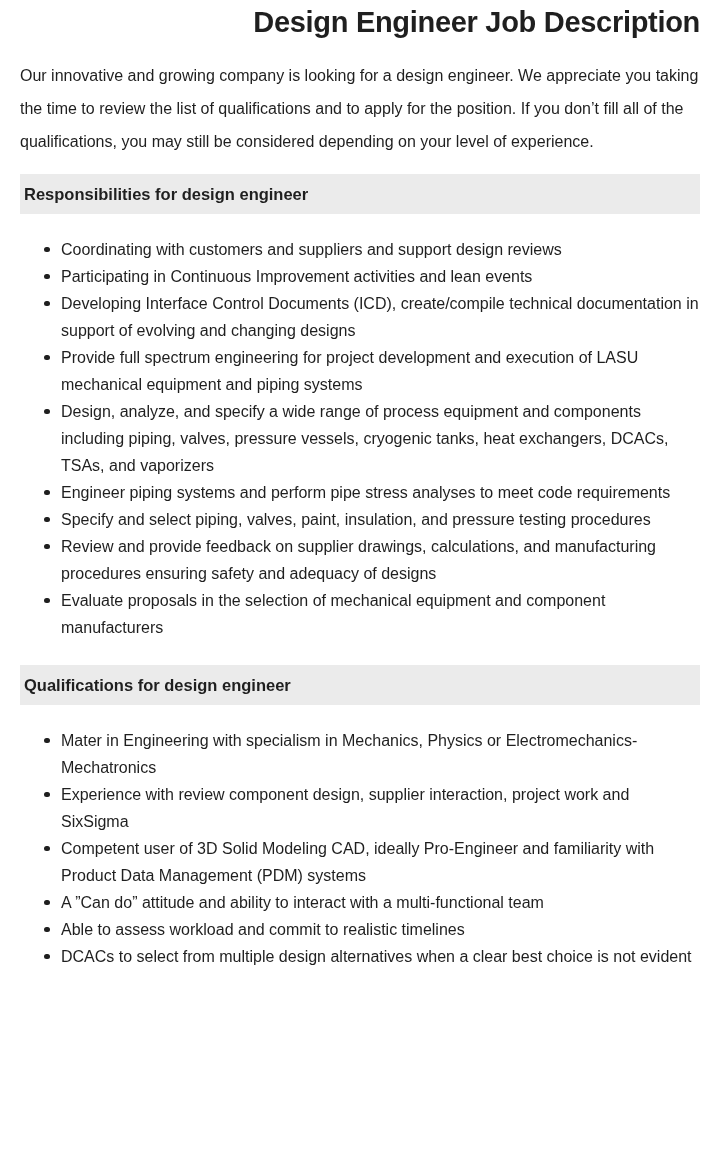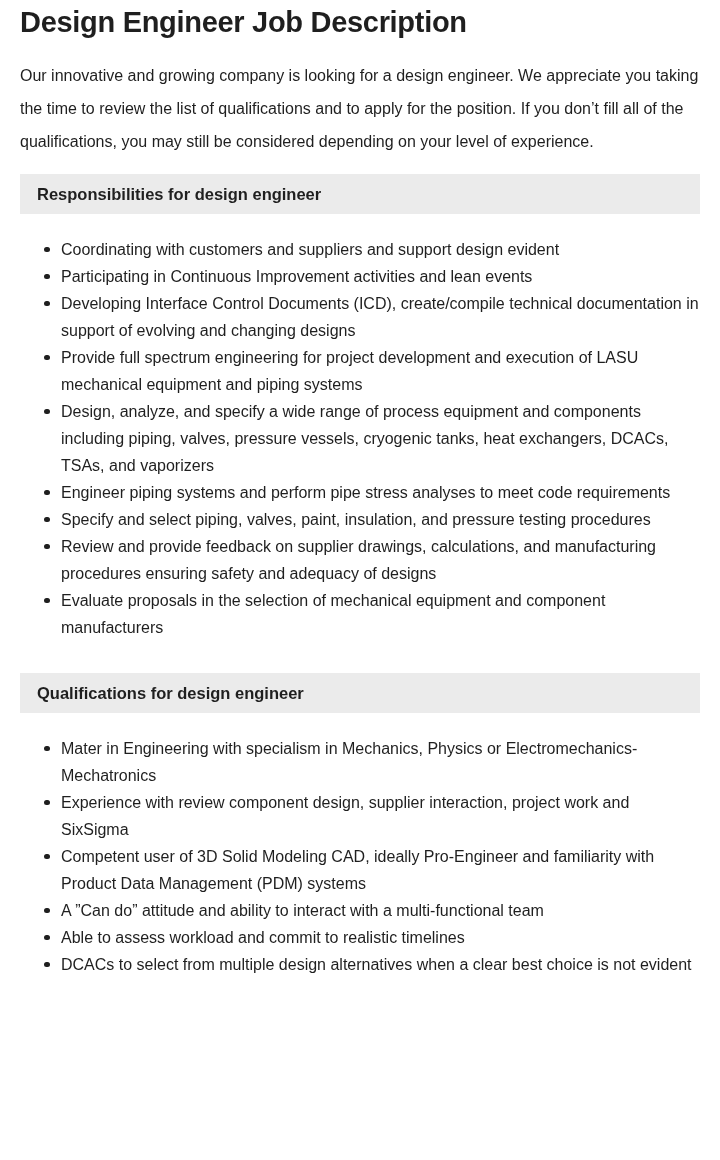--- a/index.html
+++ b/index.html
@@ -19,37 +19,37 @@
     padding: 0 20px;
     box-sizing: border-box;
     width: 720px;
   }
   h1.doc-title {
     margin: 0;
     padding-top: 5px;
     font-size: 29px;
     line-height: 34px;
     font-weight: 800;
-    text-align: left;
+    text-align: right;
     letter-spacing: -0.3px;
     color: var(--text, #1f1f1f);
   }
   p.intro {
     margin: 20px 0 0 0;
     font-size: 16px;
     line-height: 33px;
     color: var(--text, #1f1f1f);
   }
   .section-heading {
     margin-top: 16px;
     background: var(--heading-bg, #ebebeb);
     font-size: 16.5px;
     font-weight: 700;
     line-height: 20px;
-    padding: 10px 17px;
+    padding: 10px 4px;
     color: var(--text, #1f1f1f);
   }
   ul.bullet-list {
     list-style: none;
     margin: 22px 0 0 0;
     padding: 0 0 0 24px;
   }
   ul.bullet-list li {
     position: relative;
     padding-left: 17px;
@@ -61,35 +61,35 @@
     content: "";
     position: absolute;
     left: 0;
     top: 10.5px;
     width: 5.5px;
     height: 5.5px;
     border-radius: 50%;
     background: var(--text, #1f1f1f);
   }
   section.doc-section { margin: 0; }
-  section.doc-section + section.doc-section .section-heading { margin-top: 32px; }
+  section.doc-section + section.doc-section .section-heading { margin-top: 24px; }
 </style>
 </head>
 <body>
 
 <div class="page">
 
   <h1 class="doc-title">Design Engineer Job Description</h1>
 
   <p class="intro">Our innovative and growing company is looking for a design engineer. We appreciate you taking the time to review the list of qualifications and to apply for the position. If you don’t fill all of the qualifications, you may still be considered depending on your level of experience.</p>
 
   <section class="doc-section">
     <div class="section-heading">Responsibilities for design engineer</div>
     <ul class="bullet-list">
-      <li>Coordinating with customers and suppliers and support design evident</li>
+      <li>Coordinating with customers and suppliers and support design reviews</li>
       <li>Participating in Continuous Improvement activities and lean events</li>
       <li>Developing Interface Control Documents (ICD), create/compile technical documentation in support of evolving and changing designs</li>
       <li>Provide full spectrum engineering for project development and execution of LASU mechanical equipment and piping systems</li>
       <li>Design, analyze, and specify a wide range of process equipment and components including piping, valves, pressure vessels, cryogenic tanks, heat exchangers, DCACs, TSAs, and vaporizers</li>
       <li>Engineer piping systems and perform pipe stress analyses to meet code requirements</li>
       <li>Specify and select piping, valves, paint, insulation, and pressure testing procedures</li>
       <li>Review and provide feedback on supplier drawings, calculations, and manufacturing procedures ensuring safety and adequacy of designs</li>
       <li>Evaluate proposals in the selection of mechanical equipment and component manufacturers</li>
     </ul>
   </section>

